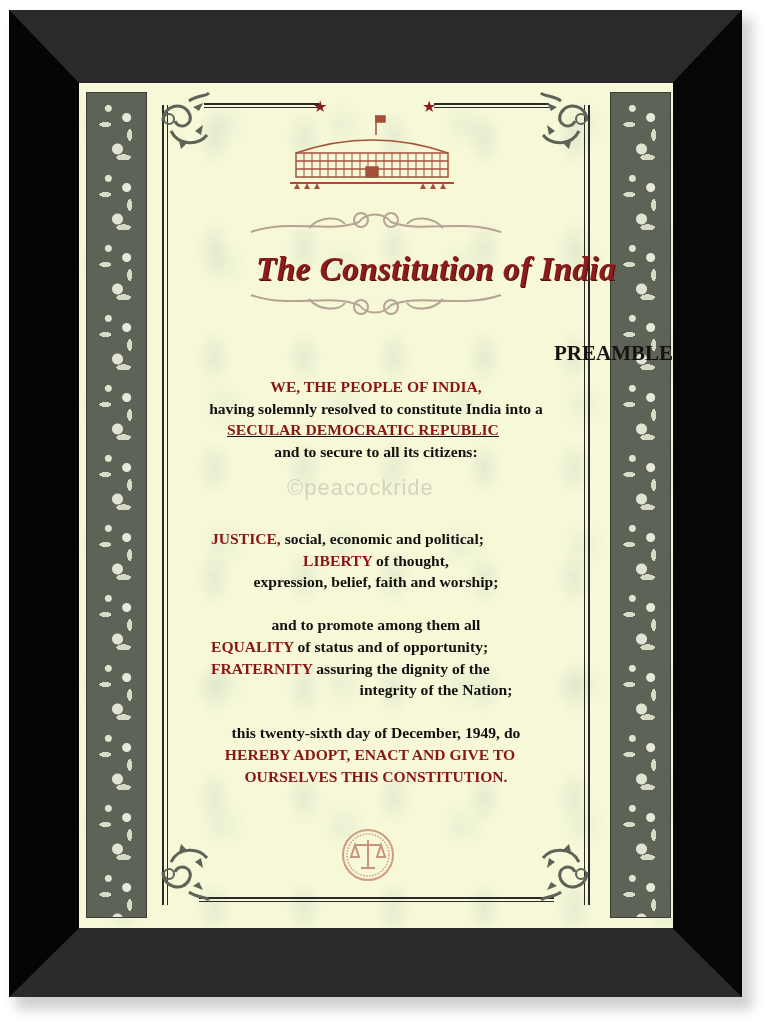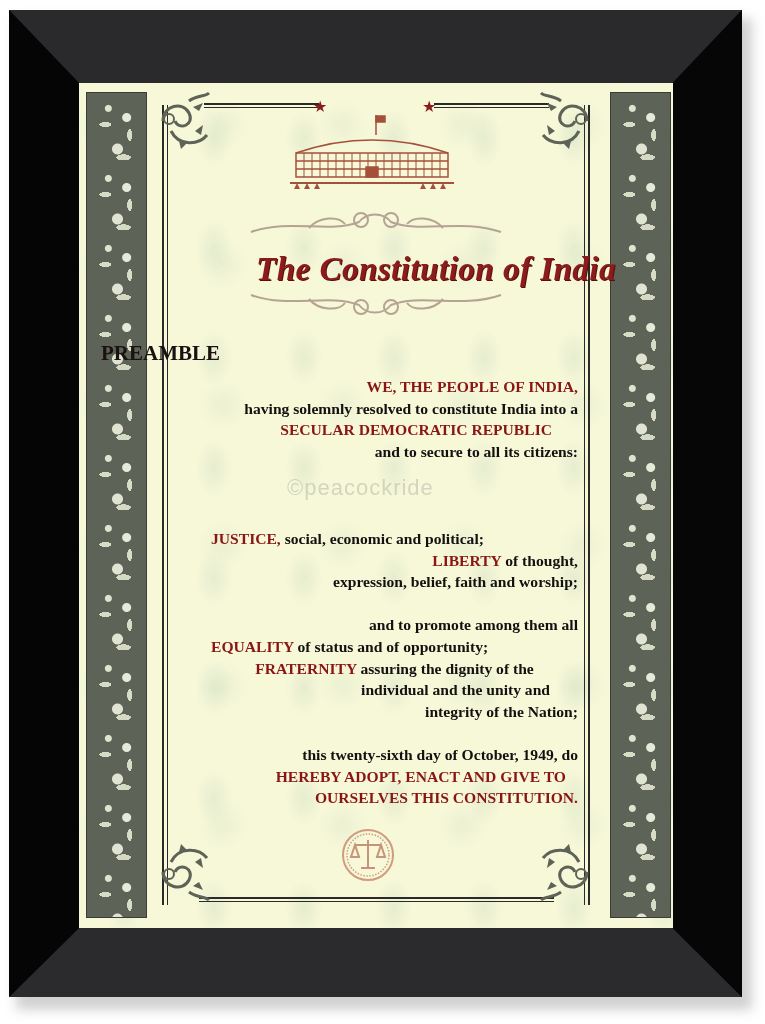--- a/index.html
+++ b/index.html
@@ -24,23 +24,23 @@
        radial-gradient(circle at 50% 80%, #e1e4d2 5px, transparent 6px),
        radial-gradient(ellipse 12px 5px at 60% 92%, #d5d9c3 60%, transparent 62%);
      background-size:61px 70px;}
   .band.left{left:7px;}
   .band.right{left:531px;}
   .rule{position:absolute;background:#2b2a28;}
   .corner{position:absolute;width:64px;height:64px;color:#5d6356;}
   .star{position:absolute;color:#8b1c1c;font-size:16px;line-height:16px;}
   .title{position:absolute;left:0;width:714px;top:168px;text-align:center;font-family:"Liberation Serif",serif;font-weight:bold;font-size:33px;color:#8c1c1c;letter-spacing:0.5px;text-shadow:1px 1px 0 #5a0f0f;font-style:italic;}
   .flourish{position:absolute;left:170px;width:254px;height:28px;}
-  .preamble-h{position:absolute;left:0;width:594px;top:258px;text-align:left;font-weight:bold;font-size:21px;color:#1a1210;margin-left:22px;}
+  .preamble-h{position:absolute;left:0;width:594px;top:258px;text-align:right;font-weight:bold;font-size:21px;color:#1a1210;}
   .text{position:absolute;left:95px;width:404px;top:293px;font-weight:bold;font-size:15.6px;line-height:21.6px;color:#141010;}
-  .ln{white-space:nowrap;text-align:right;}
+  .ln{white-space:nowrap;text-align:center;}
   .red{color:#8a1515;}
   .gap{height:21.6px;}
   .watermark{position:absolute;left:208px;top:392px;font-family:"Liberation Sans",sans-serif;font-size:22px;color:rgba(150,150,150,0.35);font-weight:normal;letter-spacing:1px;}
   .seal{position:absolute;left:261px;top:744px;}
 </style>
 </head>
 <body>
 
 <div class="shadow"></div>
 <div class="frame">
@@ -142,34 +142,33 @@
       </g>
   </svg>
 
   <div class="preamble-h">PREAMBLE</div>
 
   <div class="watermark">©peacockride</div>
 
   <div class="text">
     <div class="ln"><span class="red">WE, THE PEOPLE OF INDIA,</span><span></span></div>
     <div class="ln"><span class="red"></span><span>having solemnly resolved to constitute India into a</span></div>
-    <div class="ln" style="padding-right:26px;"><span class="red">SECULAR DEMOCRATIC REPUBLIC</span><span></span></div>
+    <div class="ln" style="padding-right:26px;text-decoration:underline;"><span class="red">SECULAR DEMOCRATIC REPUBLIC</span><span></span></div>
     <div class="ln"><span class="red"></span><span>and to secure to all its citizens:</span></div>
     <div class="gap"></div>
     <div class="ln" style="text-align:left;padding-left:37px;margin-top:44px;"><span class="red">JUSTICE,</span><span> social, economic and political;</span></div>
     <div class="ln"><span class="red">LIBERTY</span><span> of thought,</span></div>
     <div class="ln"><span class="red"></span><span>expression, belief, faith and worship;</span></div>
     <div class="gap"></div>
     <div class="ln"><span class="red"></span><span>and to promote among them all</span></div>
     <div class="ln" style="text-align:left;padding-left:37px;"><span class="red">EQUALITY</span><span> of status and of opportunity;</span></div>
-    <div class="ln" style="text-align:center;padding-left:37px;"><span class="red">FRATERNITY</span><span> assuring the dignity of the</span></div>
-    <div class="ln" style="padding-right:28px;"><span class="red"></span><span>individual and the unity and</span></div>
+    <div class="ln" style="text-align:left;padding-left:37px;"><span class="red">FRATERNITY</span><span> assuring the dignity of the</span></div>
     <div class="ln" style="padding-left:120px;"><span class="red"></span><span>integrity of the Nation;</span></div>
     <div class="gap"></div>
-    <div class="ln"><span class="red"></span><span>this twenty-sixth day of October, 1949, do</span></div>
+    <div class="ln"><span class="red"></span><span>this twenty-sixth day of December, 1949, do</span></div>
     <div class="ln" style="padding-right:12px;"><span class="red">HEREBY ADOPT, ENACT AND GIVE TO</span><span></span></div>
     <div class="ln"><span class="red">OURSELVES THIS CONSTITUTION.</span><span></span></div>
   </div>
 
   <svg class="seal" width="56" height="56" viewBox="0 0 56 56">
     <circle cx="28" cy="28" r="25" fill="none" stroke="#cf9c80" stroke-width="2"></circle>
     <circle cx="28" cy="28" r="21" fill="none" stroke="#cf9c80" stroke-width="1.5" stroke-dasharray="1.5 1.5"></circle>
     <g stroke="#c9937a" stroke-width="2" fill="none">
       <line x1="28" y1="13" x2="28" y2="40"></line>
       <line x1="15" y1="18" x2="41" y2="18"></line>

